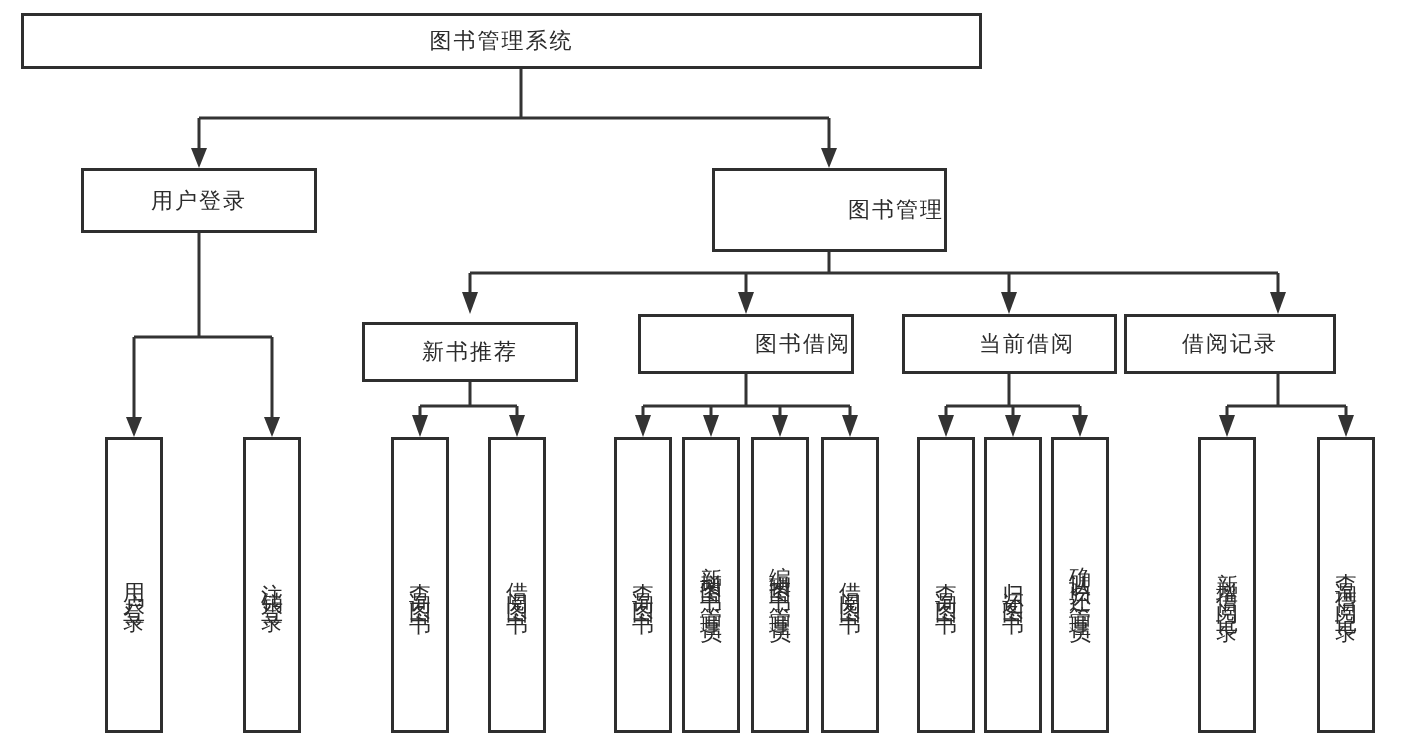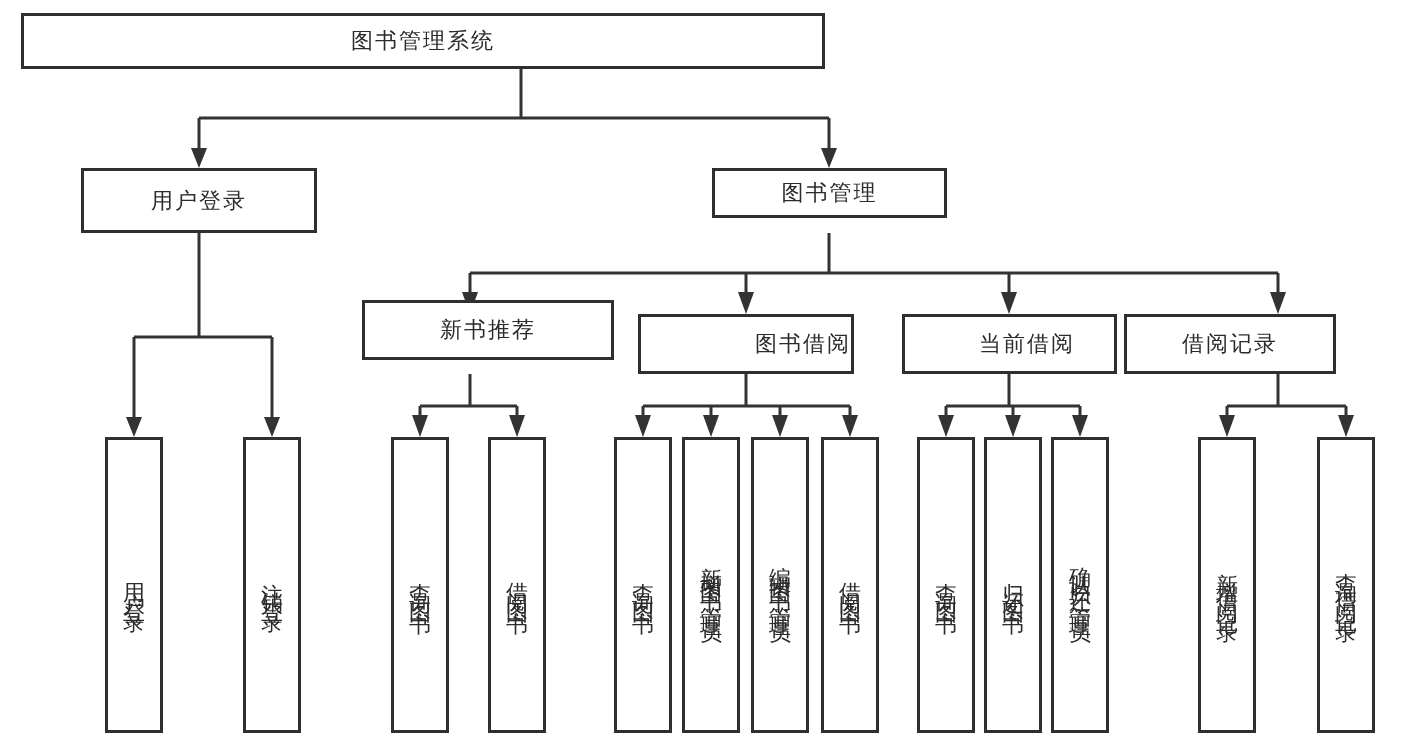--- a/index.html
+++ b/index.html
@@ -26,24 +26,24 @@
   .leaf{width:58px;top:437px;height:296px;}
   .leaf .vlabel{
     writing-mode:vertical-rl;
     font-size:22px;
     letter-spacing:10px;
     line-height:1;
     white-space:nowrap;
   }
   .leaf .vlabel.tight{letter-spacing:8px;}
   
-  #box-root {left:21px;  top:13px;  width:804px;height:56px;}
+  #box-root {left:21px;  top:13px;  width:961px;height:56px;}
   #box-l2-0 {left:81px;  top:168px; width:236px; height:65px;}
-  #box-l2-1 {left:712px; top:168px; width:235px; height:50px;}
-  #box-l3-0 {left:362px; top:300px; width:252px; height:60px;}
+  #box-l2-1 {left:712px; top:168px; width:235px; height:84px;justify-content:flex-end;}
+  #box-l3-0 {left:362px; top:322px; width:216px; height:60px;}
   #box-l3-1 {left:638px; top:314px; width:216px; height:60px;justify-content:flex-end;}
   #box-l3-2 {left:902px; top:314px; width:215px; height:60px;padding-left:35px;}
   #box-l3-3 {left:1124px;top:314px; width:212px; height:60px;}
   #leaf-u0{left:105px;} #leaf-u1{left:243px;}
   #leaf-n0{left:391px;} #leaf-n1{left:488px;}
   #leaf-b0{left:614px;} #leaf-b1{left:682px;} #leaf-b2{left:751px;} #leaf-b3{left:821px;}
   #leaf-c0{left:917px;} #leaf-c1{left:984px;} #leaf-c2{left:1051px;}
   #leaf-r0{left:1198px;} #leaf-r1{left:1317px;}
   #watermark{
     position:absolute;

